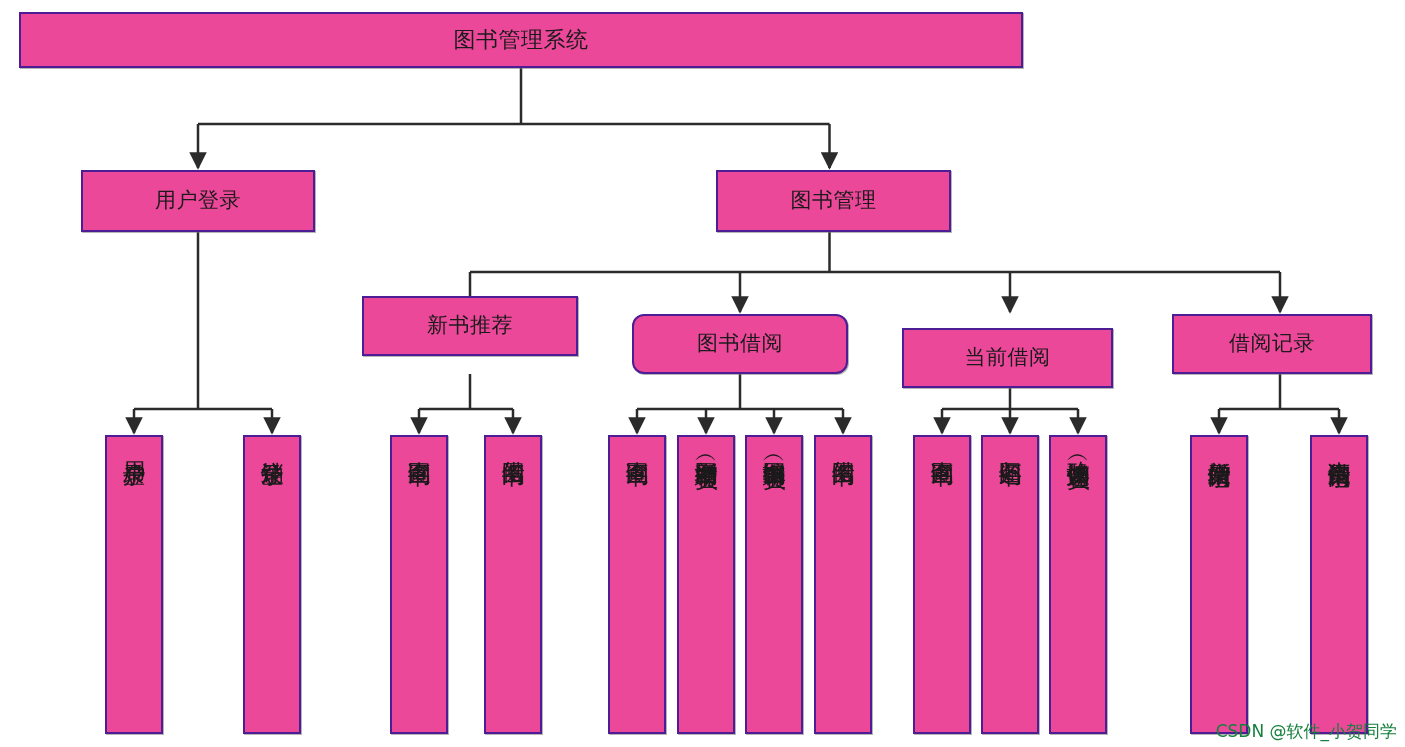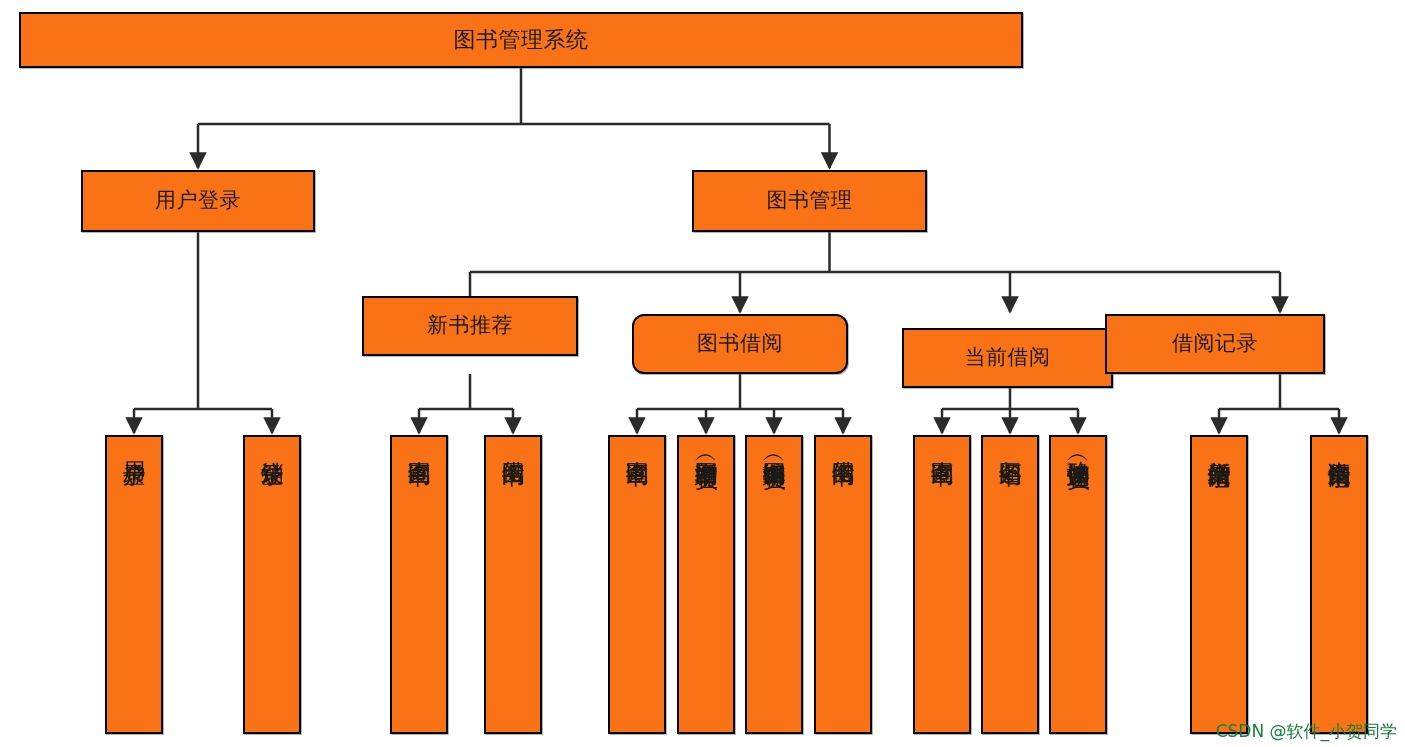--- a/index.html
+++ b/index.html
@@ -22,22 +22,22 @@
     position: absolute;
     left: 0;
     top: 0;
     width: 1405px;
     height: 747px;
     pointer-events: none;
   }
   .node {
     position: absolute;
     box-sizing: border-box;
-    border: 2px solid #000000;
-    background: #f97316;
+    border: 2px solid #4c1d95;
+    background: #ec4899;
     display: flex;
     align-items: center;
     justify-content: center;
     color: #1a1a1a;
     box-shadow: 1px 1px 0 rgba(120,120,120,0.55);
   }
   .node .label {
     display: block;
     text-align: center;
     letter-spacing: 0.5px;
@@ -121,33 +121,33 @@
       </g>
   </svg>
 
   <div id="nodes">
       <div class="node horiz root" id="node-root" style="left: 19px; top: 12px; width: 1004px; height: 56px;">
         <span class="label">图书管理系统</span>
       </div>
       <div class="node horiz" id="node-login" style="left: 81px; top: 170px; width: 234px; height: 62px;">
         <span class="label">用户登录</span>
       </div>
-      <div class="node horiz" id="node-bookmgmt" style="left: 692px; top: 170px; width: 235px; height: 62px;">
+      <div class="node horiz" id="node-bookmgmt" style="left: 716px; top: 170px; width: 235px; height: 62px;">
         <span class="label">图书管理</span>
       </div>
       <div class="node horiz" id="node-newbook" style="left: 362px; top: 296px; width: 216px; height: 60px;">
         <span class="label">新书推荐</span>
       </div>
       <div class="node horiz" id="node-borrow" style="left: 632px; top: 314px; width: 216px; height: 60px; border-radius: 12px;">
         <span class="label">图书借阅</span>
       </div>
       <div class="node horiz" id="node-current" style="left: 902px; top: 328px; width: 211px; height: 60px;">
         <span class="label">当前借阅</span>
       </div>
-      <div class="node horiz" id="node-records" style="left: 1105px; top: 314px; width: 220px; height: 60px;">
+      <div class="node horiz" id="node-records" style="left: 1172px; top: 314px; width: 200px; height: 60px;">
         <span class="label">借阅记录</span>
       </div>
       <div class="node vert" id="node-l-login" style="left: 105px; top: 435px; width: 58px; height: 299px;">
         <span class="label">用户登录</span>
       </div>
       <div class="node vert" id="node-l-logout" style="left: 243px; top: 435px; width: 58px; height: 299px;">
         <span class="label">注销登录</span>
       </div>
       <div class="node vert" id="node-l-nb-query" style="left: 390px; top: 435px; width: 58px; height: 299px;">
         <span class="label">查询图书</span>

